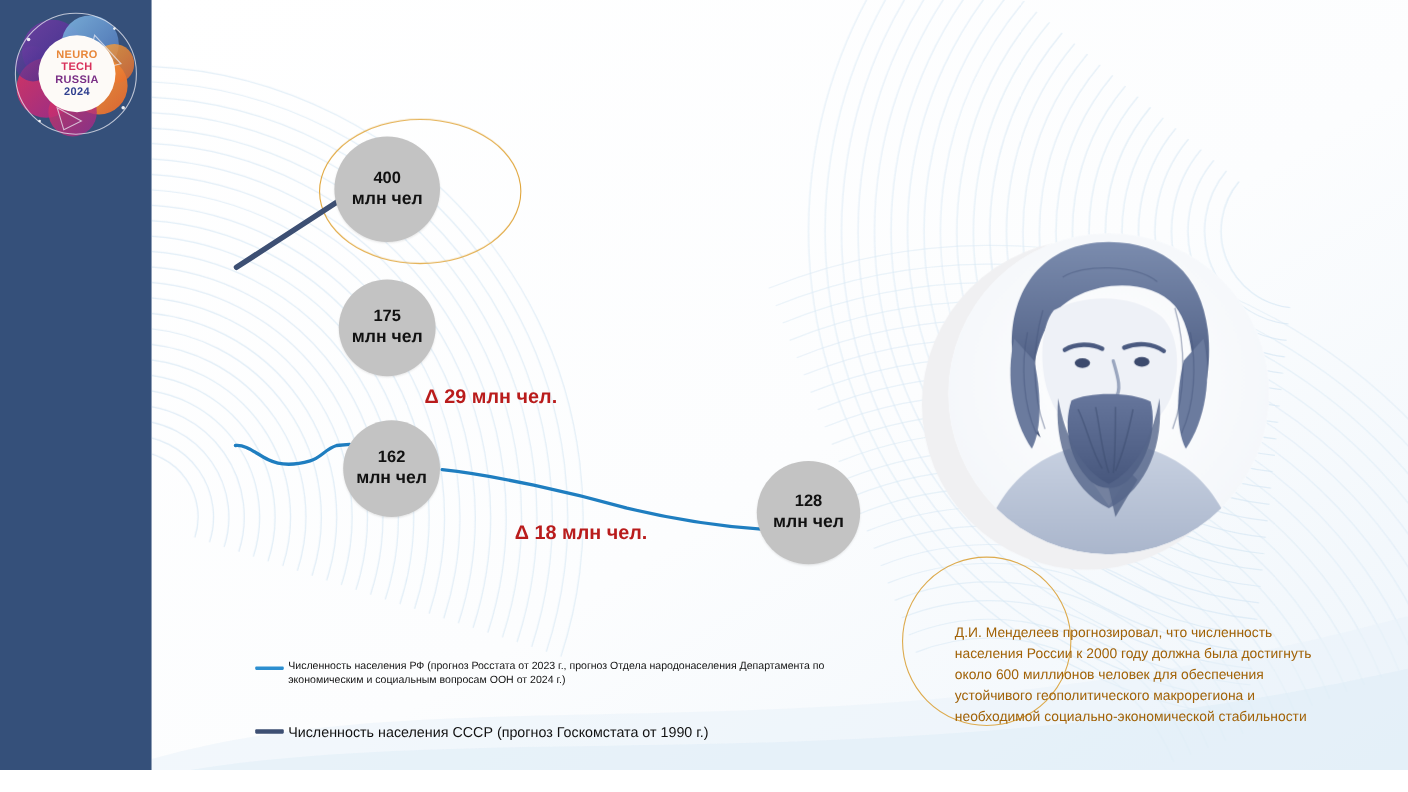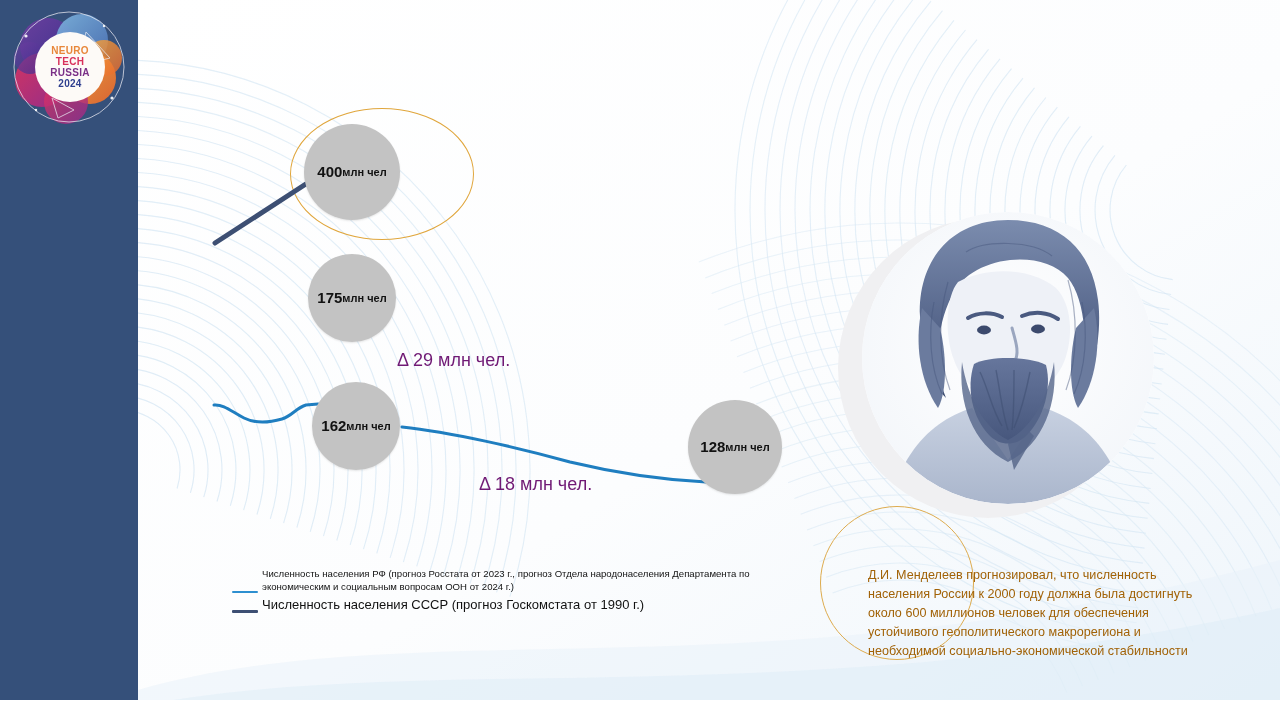--- a/index.html
+++ b/index.html
@@ -33,47 +33,47 @@
 
   
   .title{
     position:absolute;left:218px;top:58px;
     font-size:31px;color:#1b1b1b;letter-spacing:.4px;white-space:nowrap;
   }
 
   
   .bubble{
     position:absolute;border-radius:50%;background:#c3c3c3;
-    display:flex;flex-direction:row;align-items:center;justify-content:center;
+    display:flex;flex-direction:column;align-items:center;justify-content:center;
     color:#111;line-height:1.28;z-index:6;
     box-shadow:0 1px 2px rgba(0,0,0,.10);
   }
   .bubble .val{font-size:15px;font-weight:700;}
-  .bubble .unit{font-size:11px;font-weight:700;}
+  .bubble .unit{font-size:16px;font-weight:700;}
 
   .b400{left:304px;top:124px;width:96px;height:96px;}
   .b175{left:308px;top:254px;width:88px;height:88px;}
   .b146{left:312px;top:382px;width:88px;height:88px;}
-  .b128{left:688px;top:400px;width:94px;height:94px;}
+  .b128{left:688px;top:419px;width:94px;height:94px;}
 
   .ring-gold{
     position:absolute;border-radius:50%;border:1.4px solid #e0a63c;
     background:transparent;z-index:2;
   }
   .ring400{left:290px;top:108px;width:182px;height:130px;}
   .ring-text{left:820px;top:506px;width:152px;height:152px;border-color:#ddab4e;}
 
   
-  .delta{position:absolute;font-size:18px;font-weight:400;color:#701a75;white-space:nowrap;z-index:7;margin-left:11px;}
+  .delta{position:absolute;font-size:18px;font-weight:700;color:#b91c1c;white-space:nowrap;z-index:7;}
   .d29{left:386px;top:350px;}
   .d18{left:468px;top:474px;}
 
   
   .legend{position:absolute;left:232px;top:568px;width:520px;z-index:8;}
-  .lg-row{display:flex;align-items:flex-end;margin-bottom:3px;}
+  .lg-row{display:flex;align-items:flex-start;margin-bottom:3px;margin-top:32px;}
   .lg-swatch{flex:none;margin-top:6px;margin-right:4px;border-radius:1px;}
   .sw-blue{width:26px;height:2.6px;background:#2d8fd0;}
   .sw-pink{width:26px;height:4px;background:#e0345e;}
   .sw-navy{width:26px;height:3.4px;background:#3d4f73;}
   .lg-text{font-size:9.6px;color:#111;line-height:1.32;}
   .lg-text.small{font-size:13px;}
 
   
   .portrait-halo{
     position:absolute;left:838px;top:218px;width:300px;height:300px;border-radius:50%;

